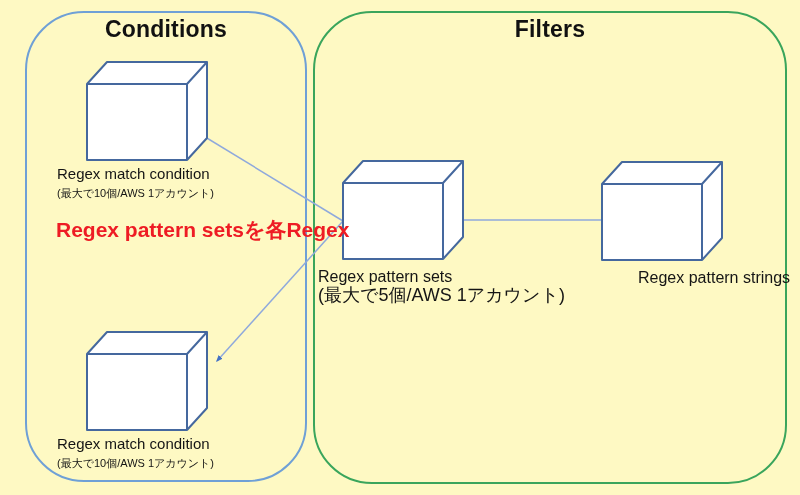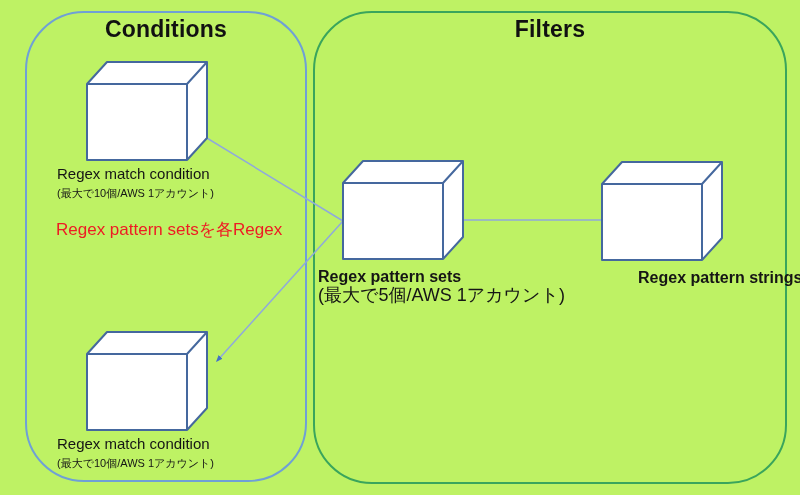--- a/index.html
+++ b/index.html
@@ -5,21 +5,21 @@
   html, body {
     margin: 0;
     padding: 0;
     background: #ffffff;
     font-family: "Liberation Sans", sans-serif;
   }
   .canvas {
     position: relative;
     width: 800px;
     height: 495px;
-    background: #bef264;
+    background: #fef9c3;
     overflow: hidden;
   }
   .layer-svg {
     position: absolute;
     left: 0;
     top: 0;
   }
   .group-title {
     position: absolute;
     text-align: center;
@@ -37,31 +37,30 @@
     font-size: 15px;
     line-height: 21px;
   }
   .node-label .label-sub {
     font-size: 11px;
     line-height: 18px;
   }
   .node-label.small .label-main {
     font-size: 16px;
     line-height: 20px;
-    font-weight: bold;
   }
   .node-label.small .label-sub {
     font-size: 18px;
     line-height: 17px;
   }
   .note {
     position: absolute;
     color: #ee1c24;
-    font-size: 17px;
-    font-weight: 400;
+    font-size: 21px;
+    font-weight: 700;
     line-height: 20px;
     white-space: nowrap;
   }
 </style>
 </head>
 <body>
 
 <div class="canvas">
 
   <svg class="layer-svg" width="800" height="495" viewBox="0 0 800 495">

